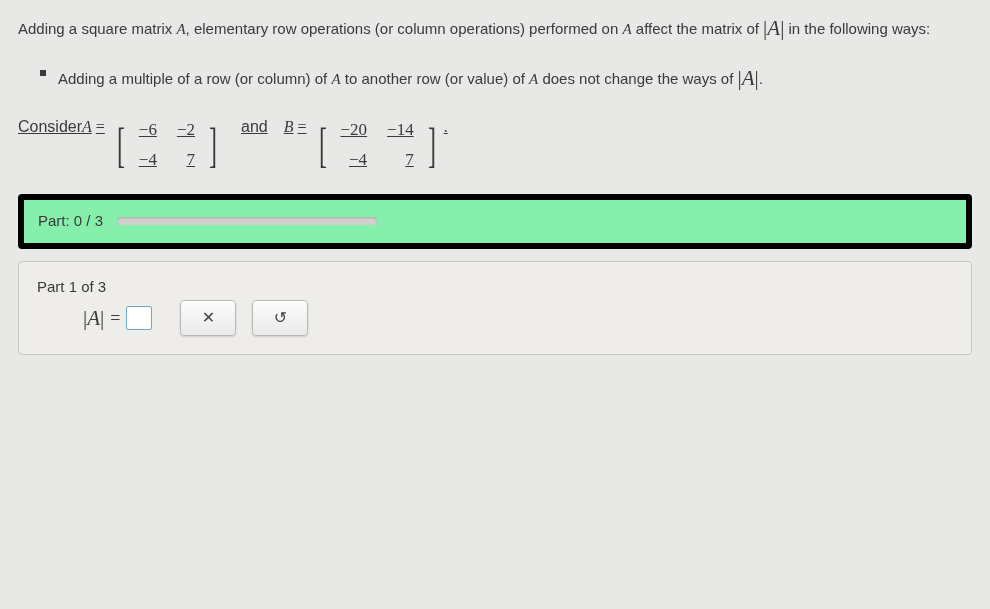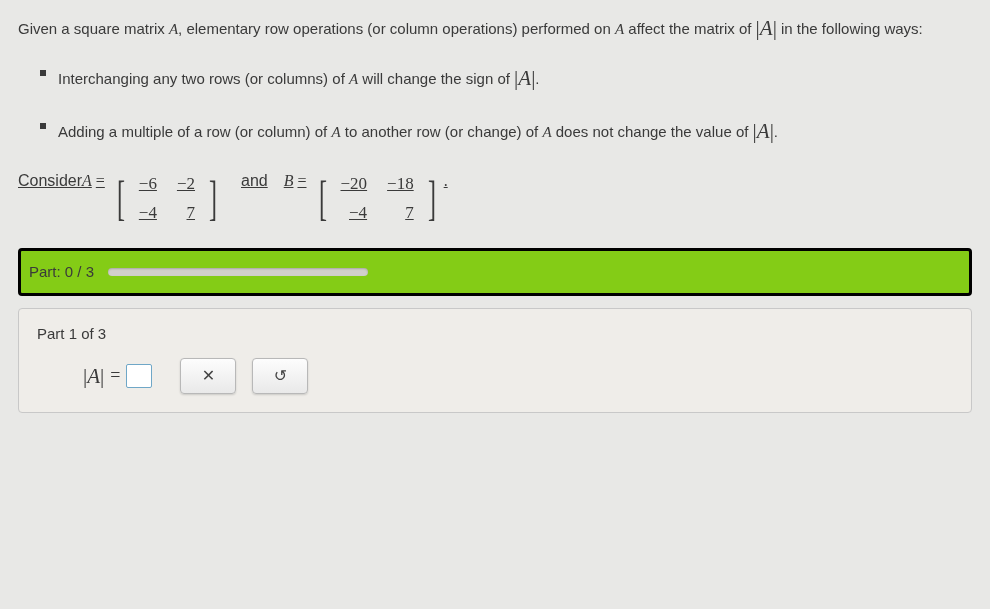--- a/index.html
+++ b/index.html
@@ -69,45 +69,45 @@
     .mtable {
       border-collapse: collapse;
     }
     .mtable td {
       padding: 2px 10px;
       text-align: right;
       font-family: 'Times New Roman', serif;
       font-size: 17px;
     }
     .section-bar {
-      border: 3px solid #000000;
-      border-radius: 4px;
-      padding: 10px 8px;
+      border: 6px solid #000000;
+      border-radius: 4px;
+      padding: 10px 14px;
       margin-bottom: 12px;
       display: flex;
       align-items: center;
-      background: #84cc16;
+      background: #86efac;
     }
     .progress-track {
       flex: 0 0 260px;
       height: 8px;
       background: #d2d0cc;
       border-radius: 4px;
       margin-left: 14px;
       position: relative;
       box-shadow: inset 0 1px 2px rgba(0,0,0,0.2);
     }
     .part-box {
       border: 1px solid #c8c8c8;
       border-radius: 4px;
       background: #efede9;
       padding: 14px 18px 18px 18px;
     }
     .part-title {
-      margin-bottom: 12px;
+      margin-bottom: 2px;
       font-size: 15px;
     }
     .eval-line {
       margin: 10px 0 14px 0;
     }
     .answer-row {
       display: flex;
       align-items: center;
       gap: 28px;
       padding-left: 46px;
@@ -142,29 +142,26 @@
     }
     .btn-group {
       display: flex;
       gap: 16px;
     }
   </style>
 </head>
 <body>
 
 <div class="intro">
-  <span>Given a square matrix </span><span class="italic">A</span><span>, elementary row operations (or column operations) performed on </span><span class="italic">A</span><span> affect the matrix of </span><span class="det"><span class="italic">A</span></span><span> in the following ways:</span>
+  <span>Adding a square matrix </span><span class="italic">A</span><span>, elementary row operations (or column operations) performed on </span><span class="italic">A</span><span> affect the matrix of </span><span class="det"><span class="italic">A</span></span><span> in the following ways:</span>
 </div>
 
 <ul class="bullets">
   <li>
-    <span>Interchanging any two rows (or columns) of </span><span class="italic">A</span><span> will change the sign of </span><span class="det"><span class="italic">A</span></span><span>.</span>
-  </li>
-  <li>
-    <span>Adding a multiple of a row (or column) of </span><span class="italic">A</span><span> to another row (or change) of </span><span class="italic">A</span><span> does not change the value of </span><span class="det"><span class="italic">A</span></span><span>.</span>
+    <span>Adding a multiple of a row (or column) of </span><span class="italic">A</span><span> to another row (or value) of </span><span class="italic">A</span><span> does not change the ways of </span><span class="det"><span class="italic">A</span></span><span>.</span>
   </li>
 </ul>
 
 <div class="matrix-row">
   <span style="font-family: Arial;">Consider </span>
   <span class="italic">A</span>
   <span style="margin:0 4px;">=</span>
   <span class="matrix">
     <span class="bracket">[</span>
     <table class="mtable">
@@ -183,21 +180,21 @@
   </span>
   <span style="font-family: Arial; margin:0 16px;"> and </span>
   <span class="italic">B</span>
   <span style="margin:0 4px;">=</span>
   <span class="matrix">
     <span class="bracket">[</span>
     <table class="mtable">
         <tbody>
       <tr>
             <td>−20</td>
-            <td>−18</td>
+            <td>−14</td>
           </tr>
       <tr>
             <td>−4</td>
             <td>7</td>
           </tr>
     </tbody>
       </table>
     <span class="bracket">]</span>
   </span>
   <span>.</span>

